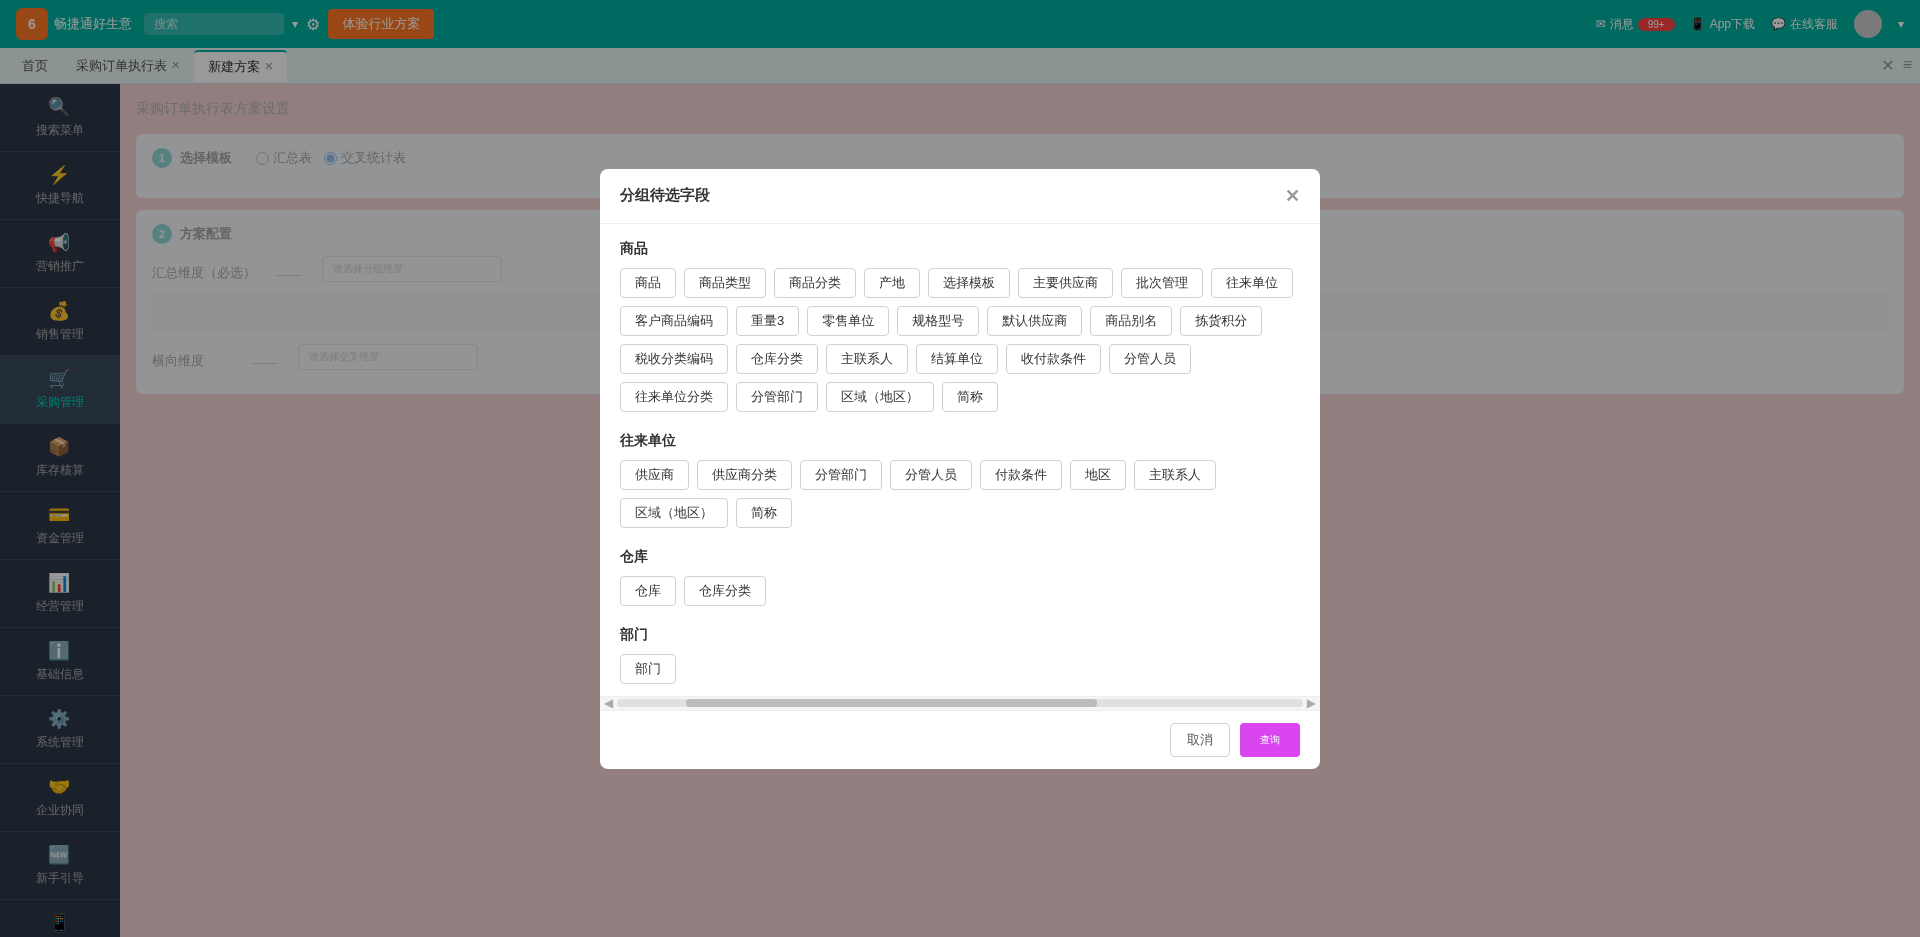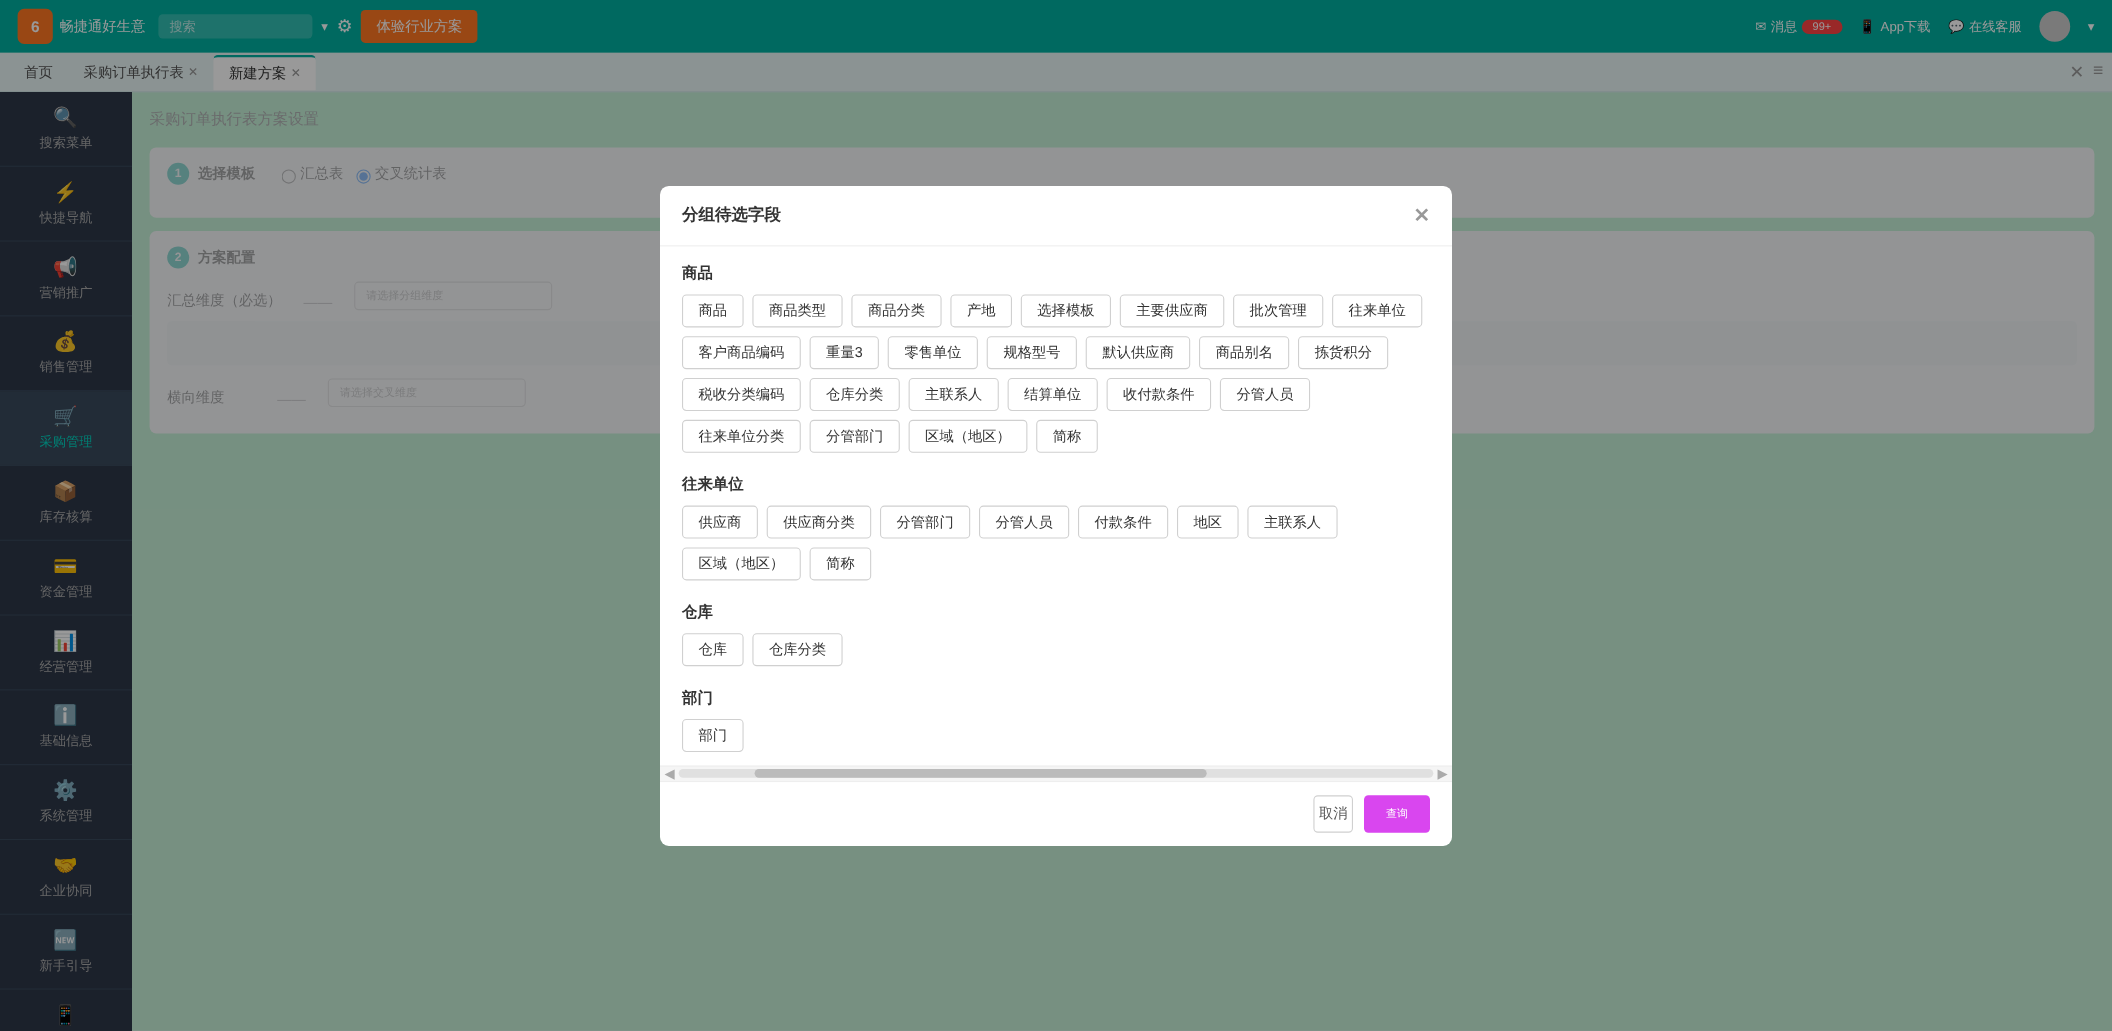--- a/index.html
+++ b/index.html
@@ -119,38 +119,38 @@
       border-bottom: 1px solid #3a4a5c;
     }
     .sidebar-item.active { background: #3a4a5c; color: #00d4c0; }
     .sidebar-icon { font-size: 18px; }
 
     
     .content-area {
       flex: 1;
       padding: 16px;
       overflow-y: auto;
-      background: #86efac;
+      background: #fca5a5;
       position: relative;
     }
 
     
     .page-title { font-size: 14px; color: #555; margin-bottom: 16px; }
 
     
     .steps { display: flex; gap: 8px; margin-bottom: 16px; align-items: center; }
     .step-badge {
       width: 20px; height: 20px; border-radius: 50%;
       background: #00b0a0; color: white;
       display: flex; align-items: center; justify-content: center;
       font-size: 11px; font-weight: bold;
     }
     .step-label { font-size: 13px; color: #333; font-weight: bold; }
     .radio-group { display: flex; gap: 12px; align-items: center; margin-left: 16px; }
-    .radio-item { display: flex; align-items: flex-end; gap: 4px; font-size: 13px; cursor: pointer; }
+    .radio-item { display: flex; align-items: center; gap: 4px; font-size: 13px; cursor: pointer; }
 
     
     .modal-overlay {
       position: fixed;
       top: 0; left: 0; right: 0; bottom: 0;
       background: rgba(0,0,0,0.4);
       display: flex;
       align-items: center;
       justify-content: center;
       z-index: 1000;
@@ -239,21 +239,21 @@
       width: 60%;
       height: 8px;
       background: #bbb;
       border-radius: 4px;
       position: absolute;
       left: 10%;
     }
 
     
     .btn-cancel {
-      padding: 7px 4px;
+      padding: 7px 16px;
       border: 1px solid #d0d0d0;
       border-radius: 4px;
       background: white;
       cursor: pointer;
       font-size: 13px;
       color: #555;
     }
     .btn-confirm {
       padding: 7px 20px;
       border: none;

